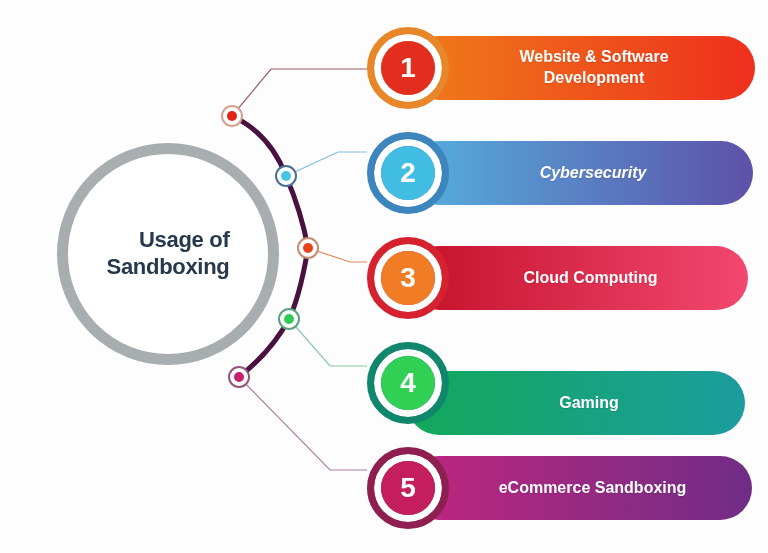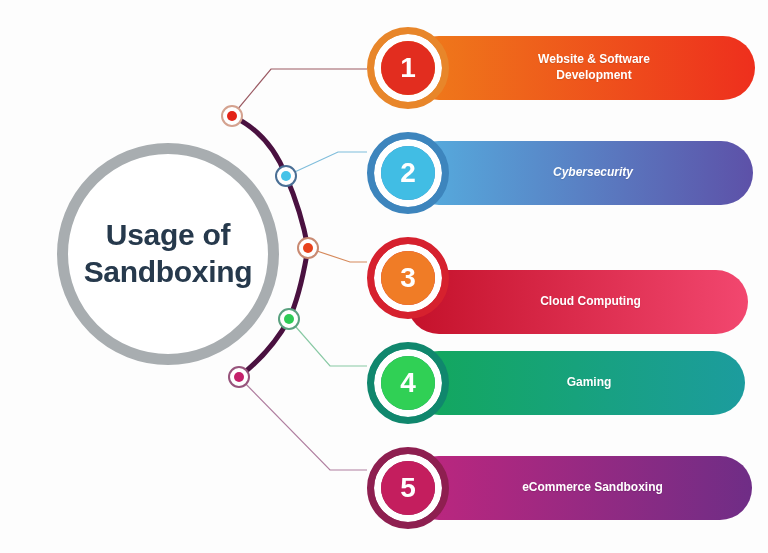--- a/index.html
+++ b/index.html
@@ -30,22 +30,22 @@
     border-radius: 50%;
     border: 11px solid #a8adb0;
     box-sizing: border-box;
     background: #ffffff;
     display: flex;
     align-items: center;
     justify-content: center;
     z-index: 6;
   }
   #center-title {
-    text-align: center;
-    font-size: 30px;
+    text-align: right;
+    font-size: 22px;
     line-height: 1.22;
     font-weight: bold;
     color: #26394c;
     letter-spacing: -0.3px;
     white-space: pre-line;
     padding: 0 6px;
   }
 
   
   #connectors {
@@ -71,21 +71,21 @@
     top: 9px;
     height: 64px;
     border-radius: 32px;
     box-sizing: border-box;
     display: flex;
     align-items: center;
     justify-content: center;
   }
   .bar-label {
     color: #ffffff;
-    font-size: 12px;
+    font-size: 16px;
     font-weight: bold;
     text-align: center;
     line-height: 1.3;
     white-space: pre-line;
     padding-left: 42px;
     padding-right: 16px;
     text-shadow: 0 1px 1px rgba(0,0,0,0.12);
   }
   .badge {
     position: absolute;
@@ -183,32 +183,32 @@
       <div class="bar-label">Cybersecurity</div>
     </div>
     <div class="badge" style="background: rgb(61, 133, 189); border: 7px solid rgb(61, 133, 189); box-shadow: rgb(255, 255, 255) 0px 0px 0px 7px inset;">
       <div class="badge-inner" style="background: rgb(65, 189, 228);">
         <span class="badge-num">2</span>
       </div>
     </div>
   </div>
 
   <div class="row" id="row-3">
-    <div class="bar" style="width: 341px; background: linear-gradient(90deg, rgb(196, 17, 42) 0%, rgb(242, 71, 111) 100%); margin-top: 24px;">
+    <div class="bar" style="width: 341px; background: linear-gradient(90deg, rgb(196, 17, 42) 0%, rgb(242, 71, 111) 100%);">
       <div class="bar-label">Cloud Computing</div>
     </div>
     <div class="badge" style="background: rgb(214, 33, 46); border: 7px solid rgb(214, 33, 46); box-shadow: rgb(255, 255, 255) 0px 0px 0px 7px inset;">
       <div class="badge-inner" style="background: rgb(240, 124, 38);">
         <span class="badge-num">3</span>
       </div>
     </div>
   </div>
 
   <div class="row" id="row-4">
-    <div class="bar" style="width: 338px; background: linear-gradient(90deg, rgb(18, 168, 90) 0%, rgb(28, 156, 158) 100%);">
+    <div class="bar" style="width: 338px; background: linear-gradient(90deg, rgb(18, 168, 90) 0%, rgb(28, 156, 158) 100%); margin-top: 20px;">
       <div class="bar-label">Gaming</div>
     </div>
     <div class="badge" style="background: rgb(16, 135, 109); border: 7px solid rgb(16, 135, 109); box-shadow: rgb(255, 255, 255) 0px 0px 0px 7px inset;">
       <div class="badge-inner" style="background: rgb(48, 208, 85);">
         <span class="badge-num">4</span>
       </div>
     </div>
   </div>
 
   <div class="row" id="row-5">

